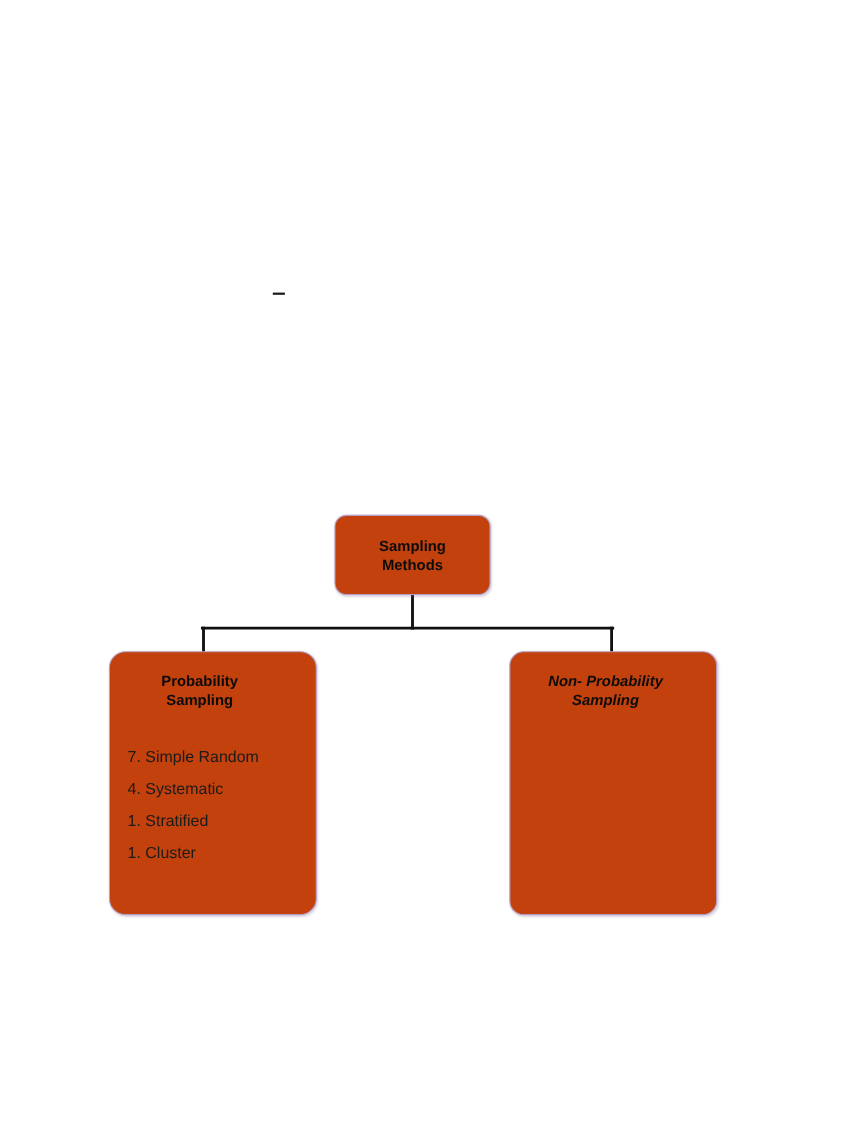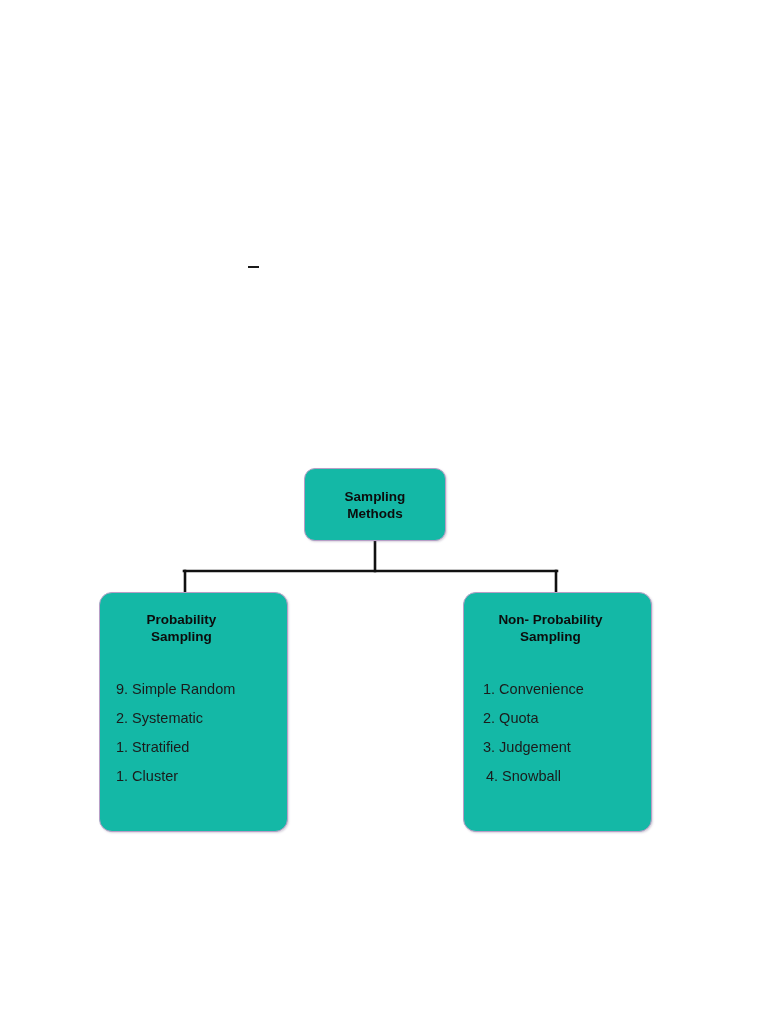--- a/index.html
+++ b/index.html
@@ -42,21 +42,21 @@
     top: 0;
     width: 768px;
     height: 1024px;
     pointer-events: none;
   }
 
   
   .node {
     position: absolute;
     box-sizing: border-box;
-    background: #14b8a6;
+    background: #c2410c;
     border: 1.4px solid #b79ec6;
     border-radius: 13px;
     box-shadow: 1px 1px 2px rgba(120, 100, 135, 0.28);
   }
 
   .node-root {
     left: 304px;
     top: 468px;
     width: 142px;
     height: 73px;
@@ -64,21 +64,21 @@
     display: flex;
     align-items: center;
     justify-content: center;
   }
 
   .node-branch {
     width: 189px;
     height: 240px;
     top: 592px;
   }
-  .node-left  { left: 99px; }
+  .node-left  { left: 99px; border-radius: 15px; }
   .node-right { left: 463px; }
 
   
   .node-title {
     font-weight: bold;
     font-size: 13.5px;
     line-height: 16.5px;
     color: #0c0c0c;
     text-align: center;
     white-space: pre-line;
@@ -96,20 +96,21 @@
     padding-right: 24px;
     font-weight: bold;
     font-size: 13.5px;
     line-height: 17px;
     color: #0c0c0c;
     text-align: center;
     white-space: pre-line;
   }
   .node-right .branch-title {
     padding-right: 14px;
+    font-style: italic;
   }
 
   .item-list {
     position: absolute;
     top: 88px;
     left: 8px;
     right: 8px;
     margin: 0;
     padding: 0;
     list-style: none;
@@ -143,31 +144,25 @@
 
   <div class="node node-root">
     <div class="node-title">Sampling
 Methods</div>
   </div>
 
   <div class="node node-branch node-left">
     <div class="branch-title">Probability
 Sampling</div>
     <ul class="item-list">
-      <li class="item">9. Simple Random</li>
-      <li class="item">2. Systematic</li>
+      <li class="item">7. Simple Random</li>
+      <li class="item">4. Systematic</li>
       <li class="item">1. Stratified</li>
       <li class="item">1. Cluster</li>
     </ul>
   </div>
 
   <div class="node node-branch node-right">
     <div class="branch-title">Non- Probability
 Sampling</div>
-    <ul class="item-list">
-      <li class="item">1. Convenience</li>
-      <li class="item">2. Quota</li>
-      <li class="item">3. Judgement</li>
-      <li class="item">4. Snowball</li>
-    </ul>
   </div>
 
 </div>
 
 </body></html>

